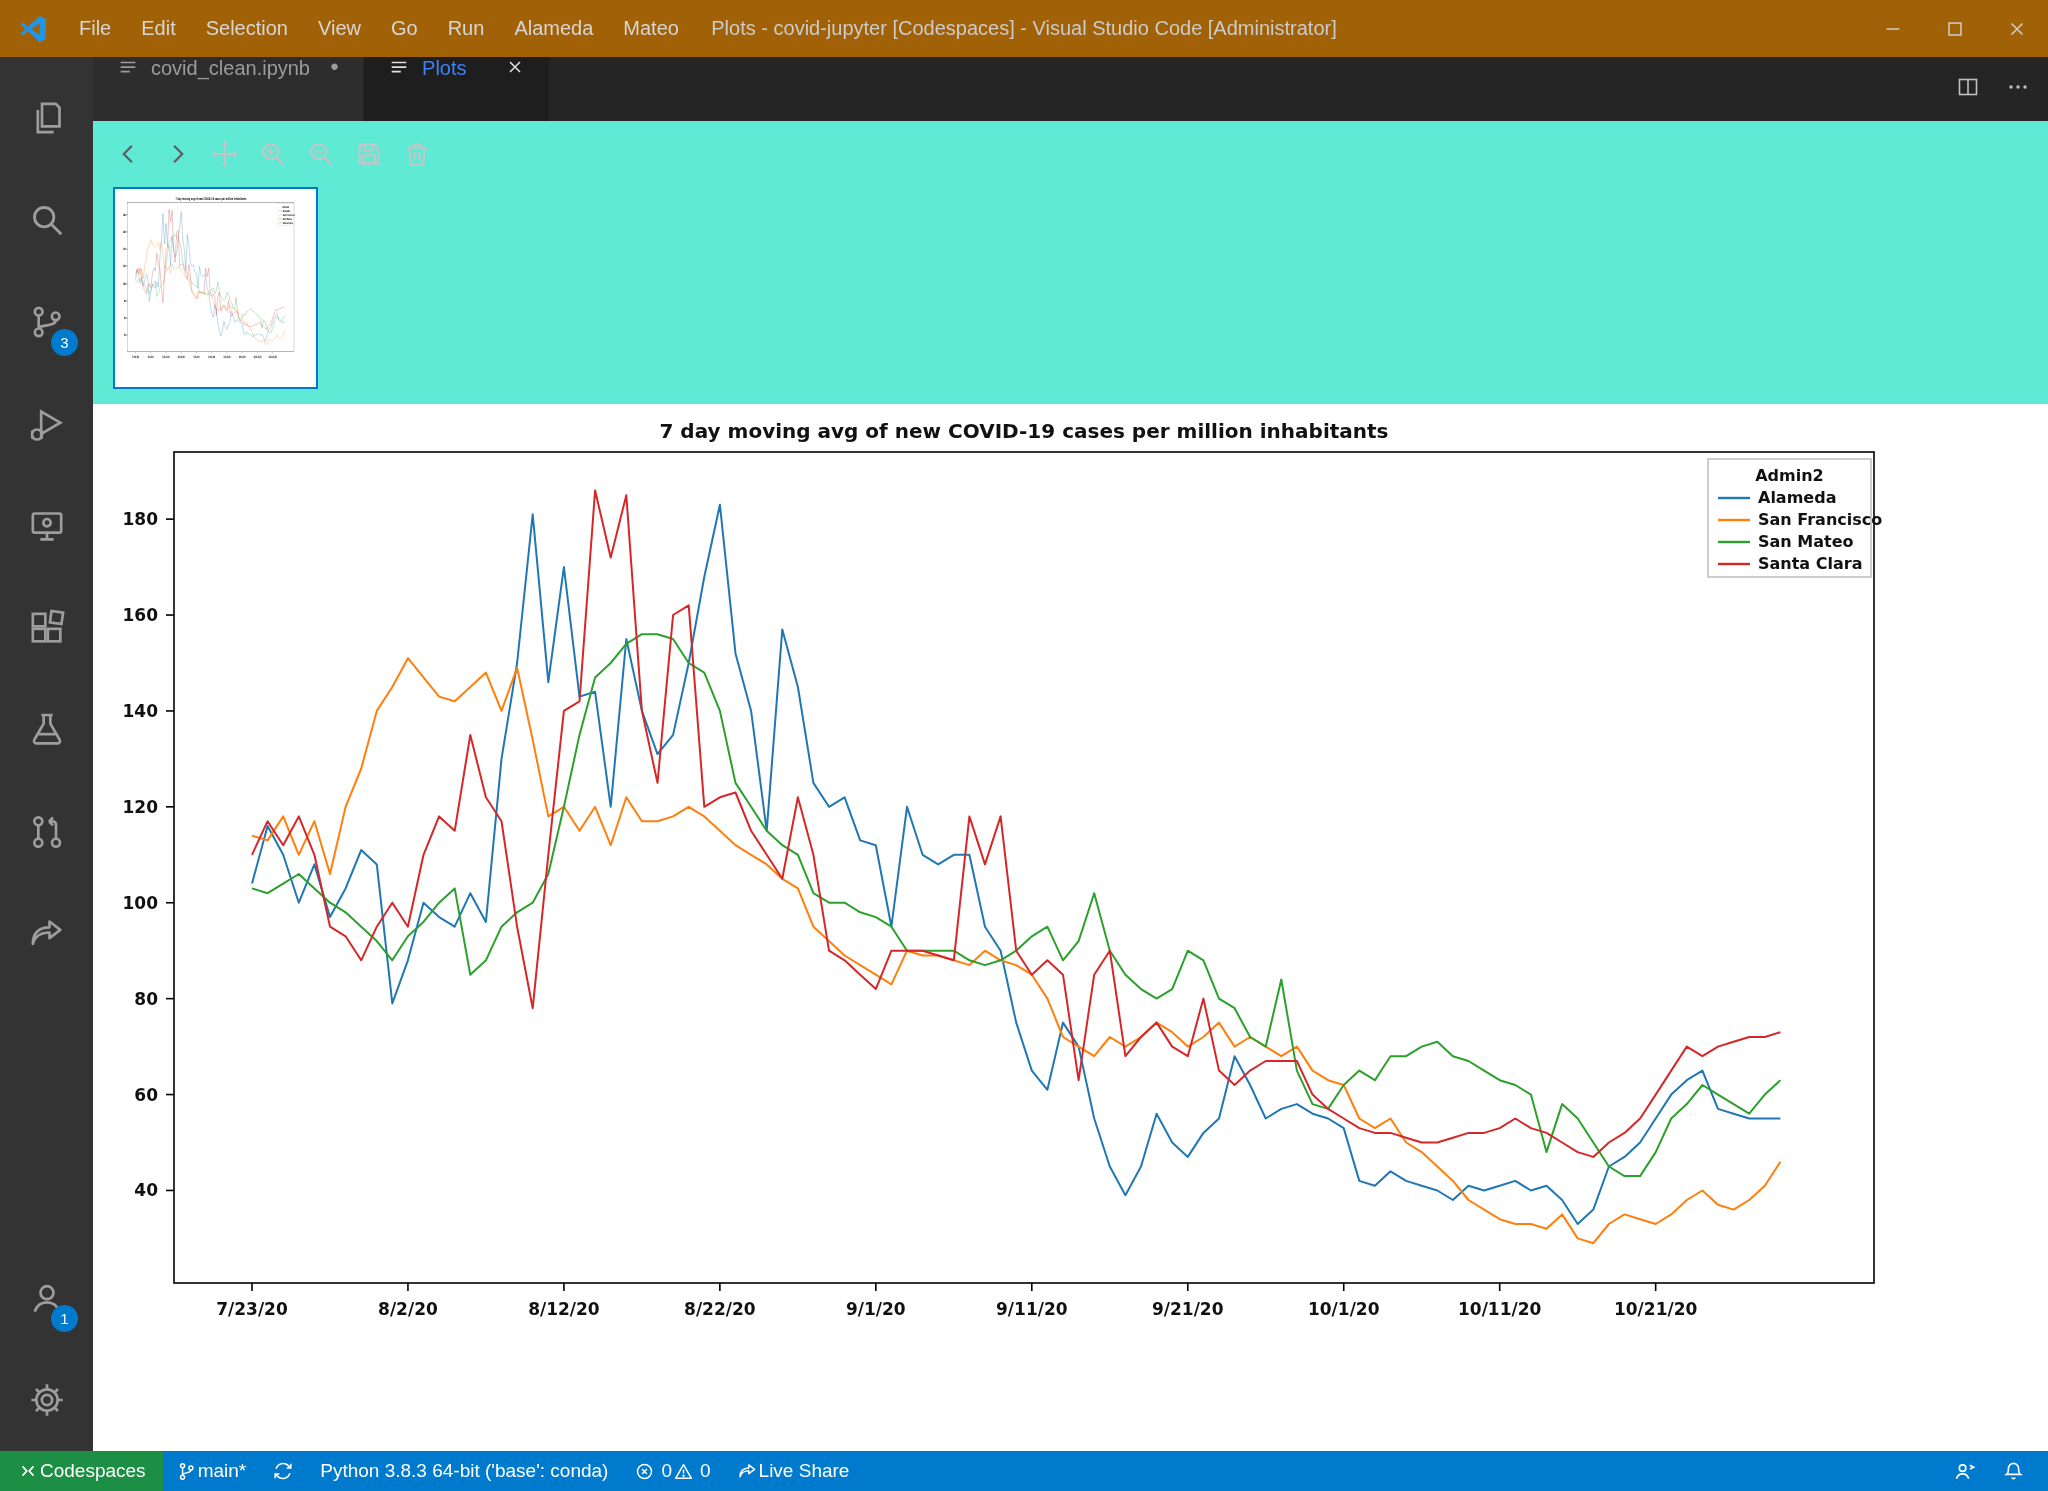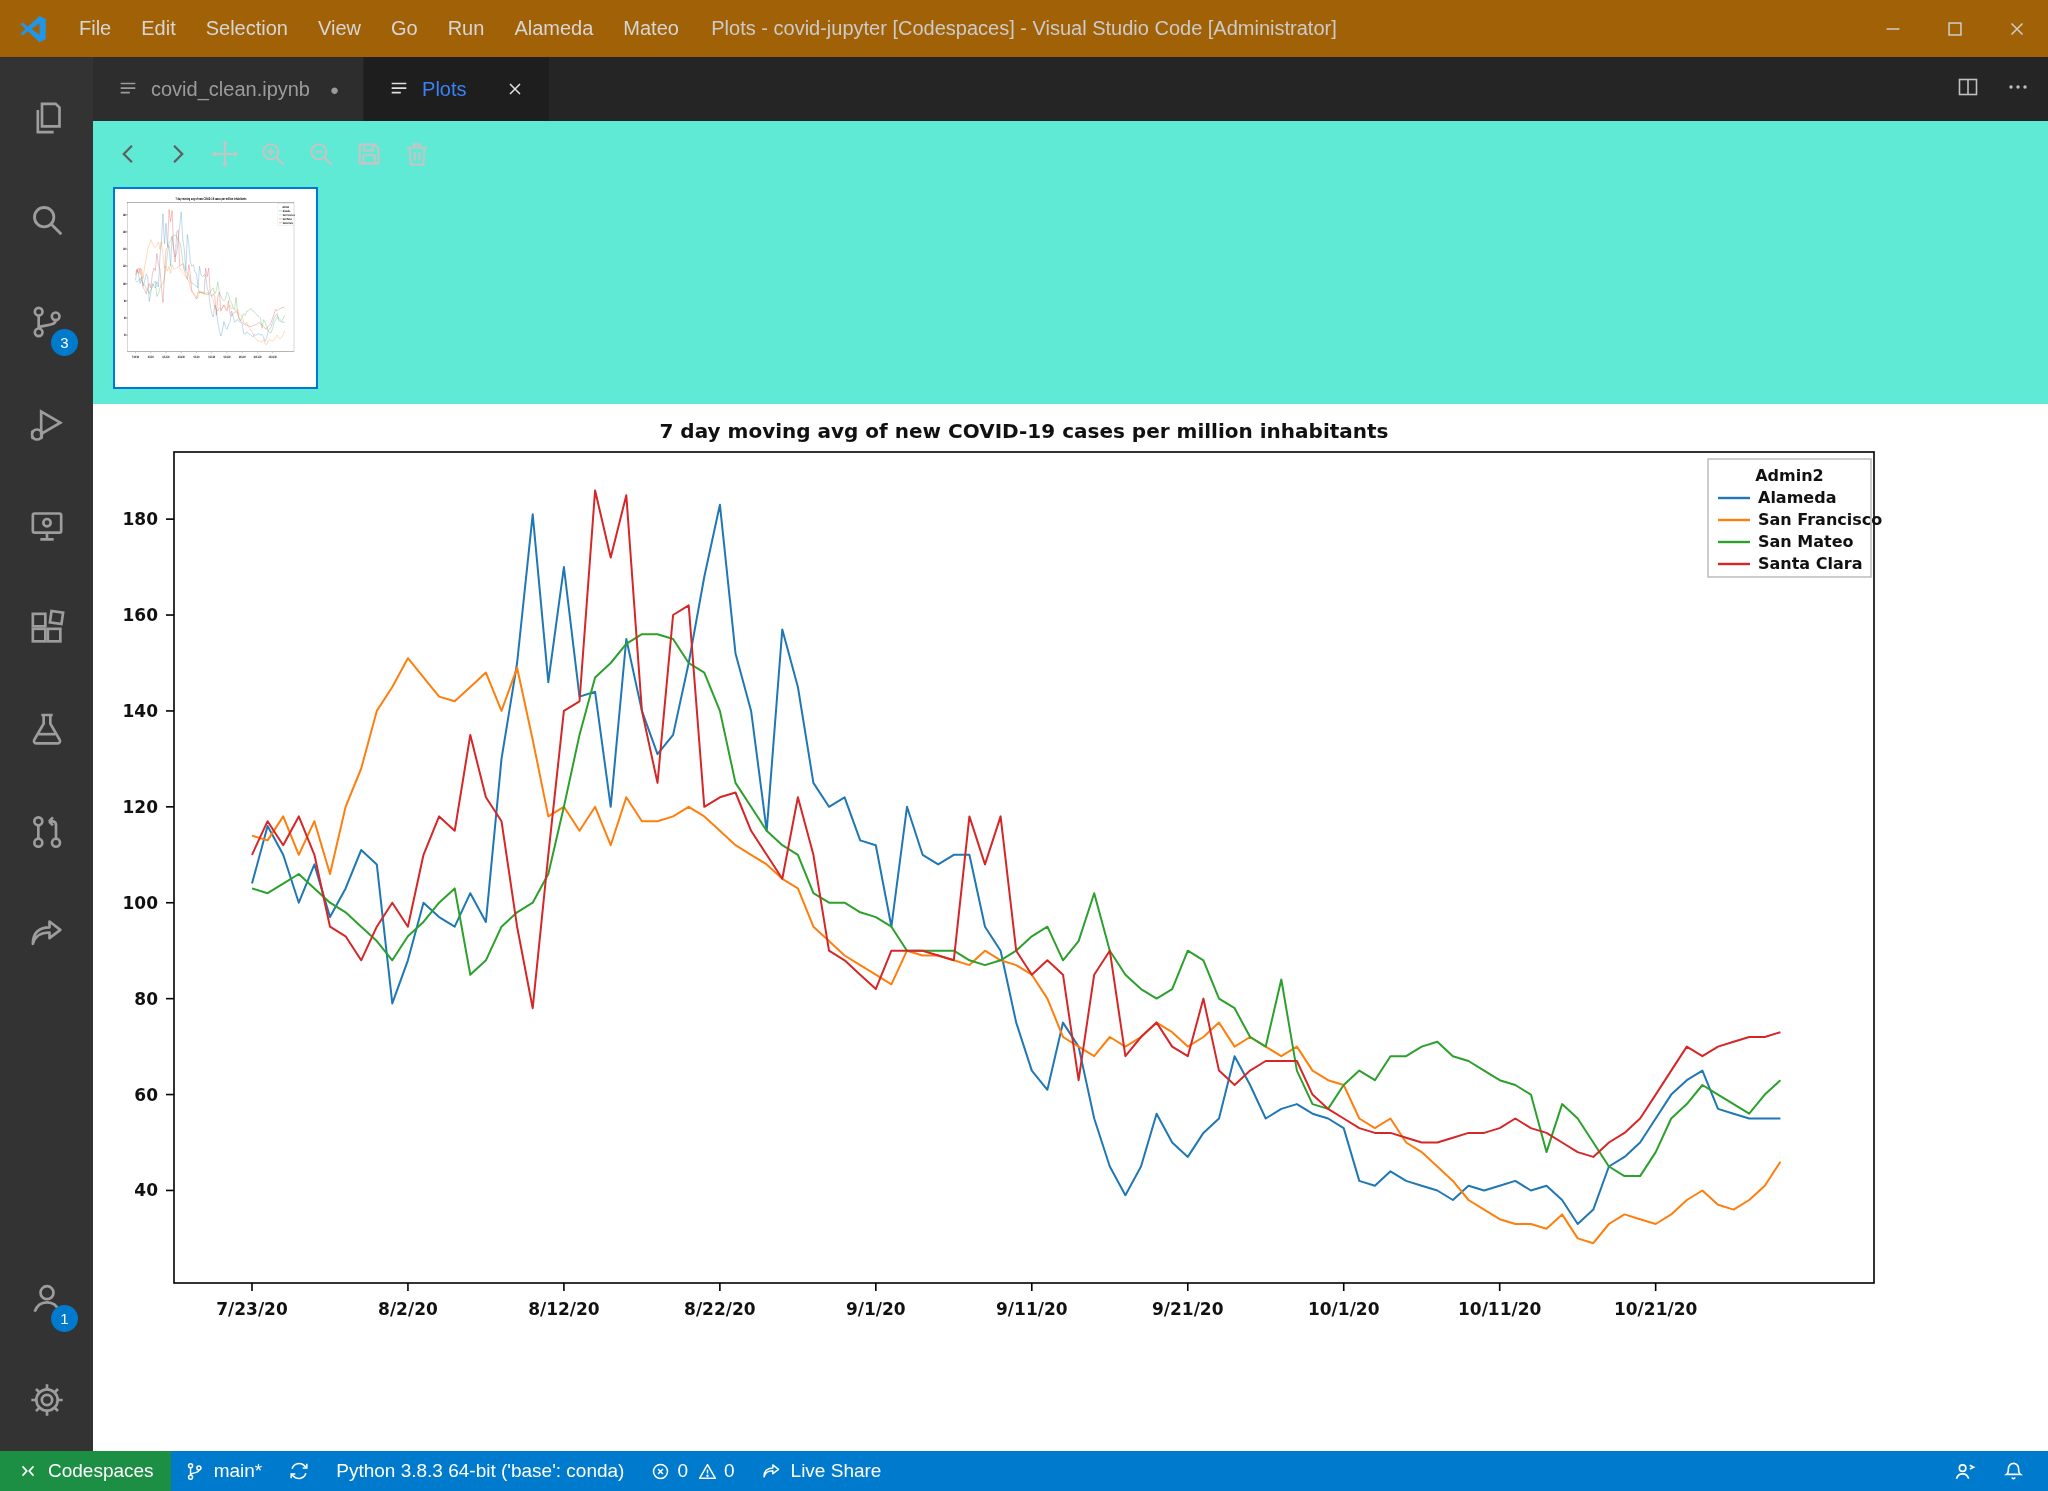--- a/index.html
+++ b/index.html
@@ -18,41 +18,41 @@
 
   
   .activitybar { position:absolute; left:0; top:57px; bottom:40px; width:93px; background:#333333; display:flex; flex-direction:column; align-items:center; padding-top:10px; }
   .ab-item { width:93px; height:102px; display:flex; align-items:center; justify-content:center; position:relative; color:#9d9d9d; }
   .ab-bottom { margin-top:auto; }
   .badge { position:absolute; right:15px; bottom:17px; min-width:27px; height:27px; padding:0 4px; border-radius:50%; background:var(--badge,#007acc); color:#fff; font-size:15px; display:flex; align-items:center; justify-content:center; }
 
   
   .main { position:absolute; left:93px; top:57px; right:0; bottom:40px; }
   .tabbar { height:64px; background:#252526; display:flex; align-items:stretch; position:relative; }
-  .tab { display:flex; align-items:center; gap:12px; padding:0 24px; font-size:20px; cursor:default; }
+  .tab { display:flex; align-items:flex-start; gap:12px; padding:0 24px; font-size:20px; cursor:default; }
   .tab.inactive { background:#2d2d2d; color:#9b9b9b; border-right:1px solid #252526; }
   .tab.active { background:#1e1e1e; color:#3b82f6; }
   .tab .dirty { font-size:15px; margin-left:8px; }
   .tab .close { margin-left:26px; display:flex; color:#e3e3e3; }
   .tab-actions { position:absolute; right:18px; top:0; height:100%; display:flex; align-items:center; gap:26px; color:#c0c0c0; }
 
   
   .plotsview { position:absolute; top:64px; left:0; right:0; bottom:0; background:#5eead4;font-weight:bold; }
   .plots-toolbar { display:flex; align-items:center; gap:8px; padding:8px 0 0 16px; height:58px; }
   .pt-btn { width:40px; height:40px; display:flex; align-items:center; justify-content:center; color:#c5c5c5; }
   .pt-btn.disabled { color:#5f5f5f; }
   .thumb { position:absolute; left:20px; top:66px; width:205px; height:202px; border:2px solid var(--accent,#0078d4); background:#ffffff; padding:5px; }
   .thumb svg { width:100%; height:100%; display:block; }
   .canvas { position:absolute; left:0; right:0; top:283px; bottom:0; background:#ffffff; }
   .canvas svg { width:1955px; height:1047px; display:block; }
   #main-chart text, #thumb-chart text { font-family:"DejaVu Sans", sans-serif; }
 
   
   .statusbar { position:absolute; left:0; right:0; bottom:0; height:40px; background:var(--statusbar,#007acc); color:#fff; display:flex; align-items:center; font-size:19px; z-index:6; }
-  .sb-item { display:flex; align-items:center; gap:9px; padding:0 13px; height:100%; white-space:nowrap; }
+  .sb-item { display:flex; align-items:center; gap:1px; padding:0 13px; height:100%; white-space:nowrap; }
   .sb-remote { background:var(--remote,#1d8f44); padding:0 17px; }
   .sb-group { display:flex; align-items:center; gap:6px; }
   .sb-right { margin-left:auto; display:flex; height:100%; align-items:center; padding-right:10px; }
   svg { flex:none; }
 </style>
 </head>
 <body>
 
 <div id="app">
 

